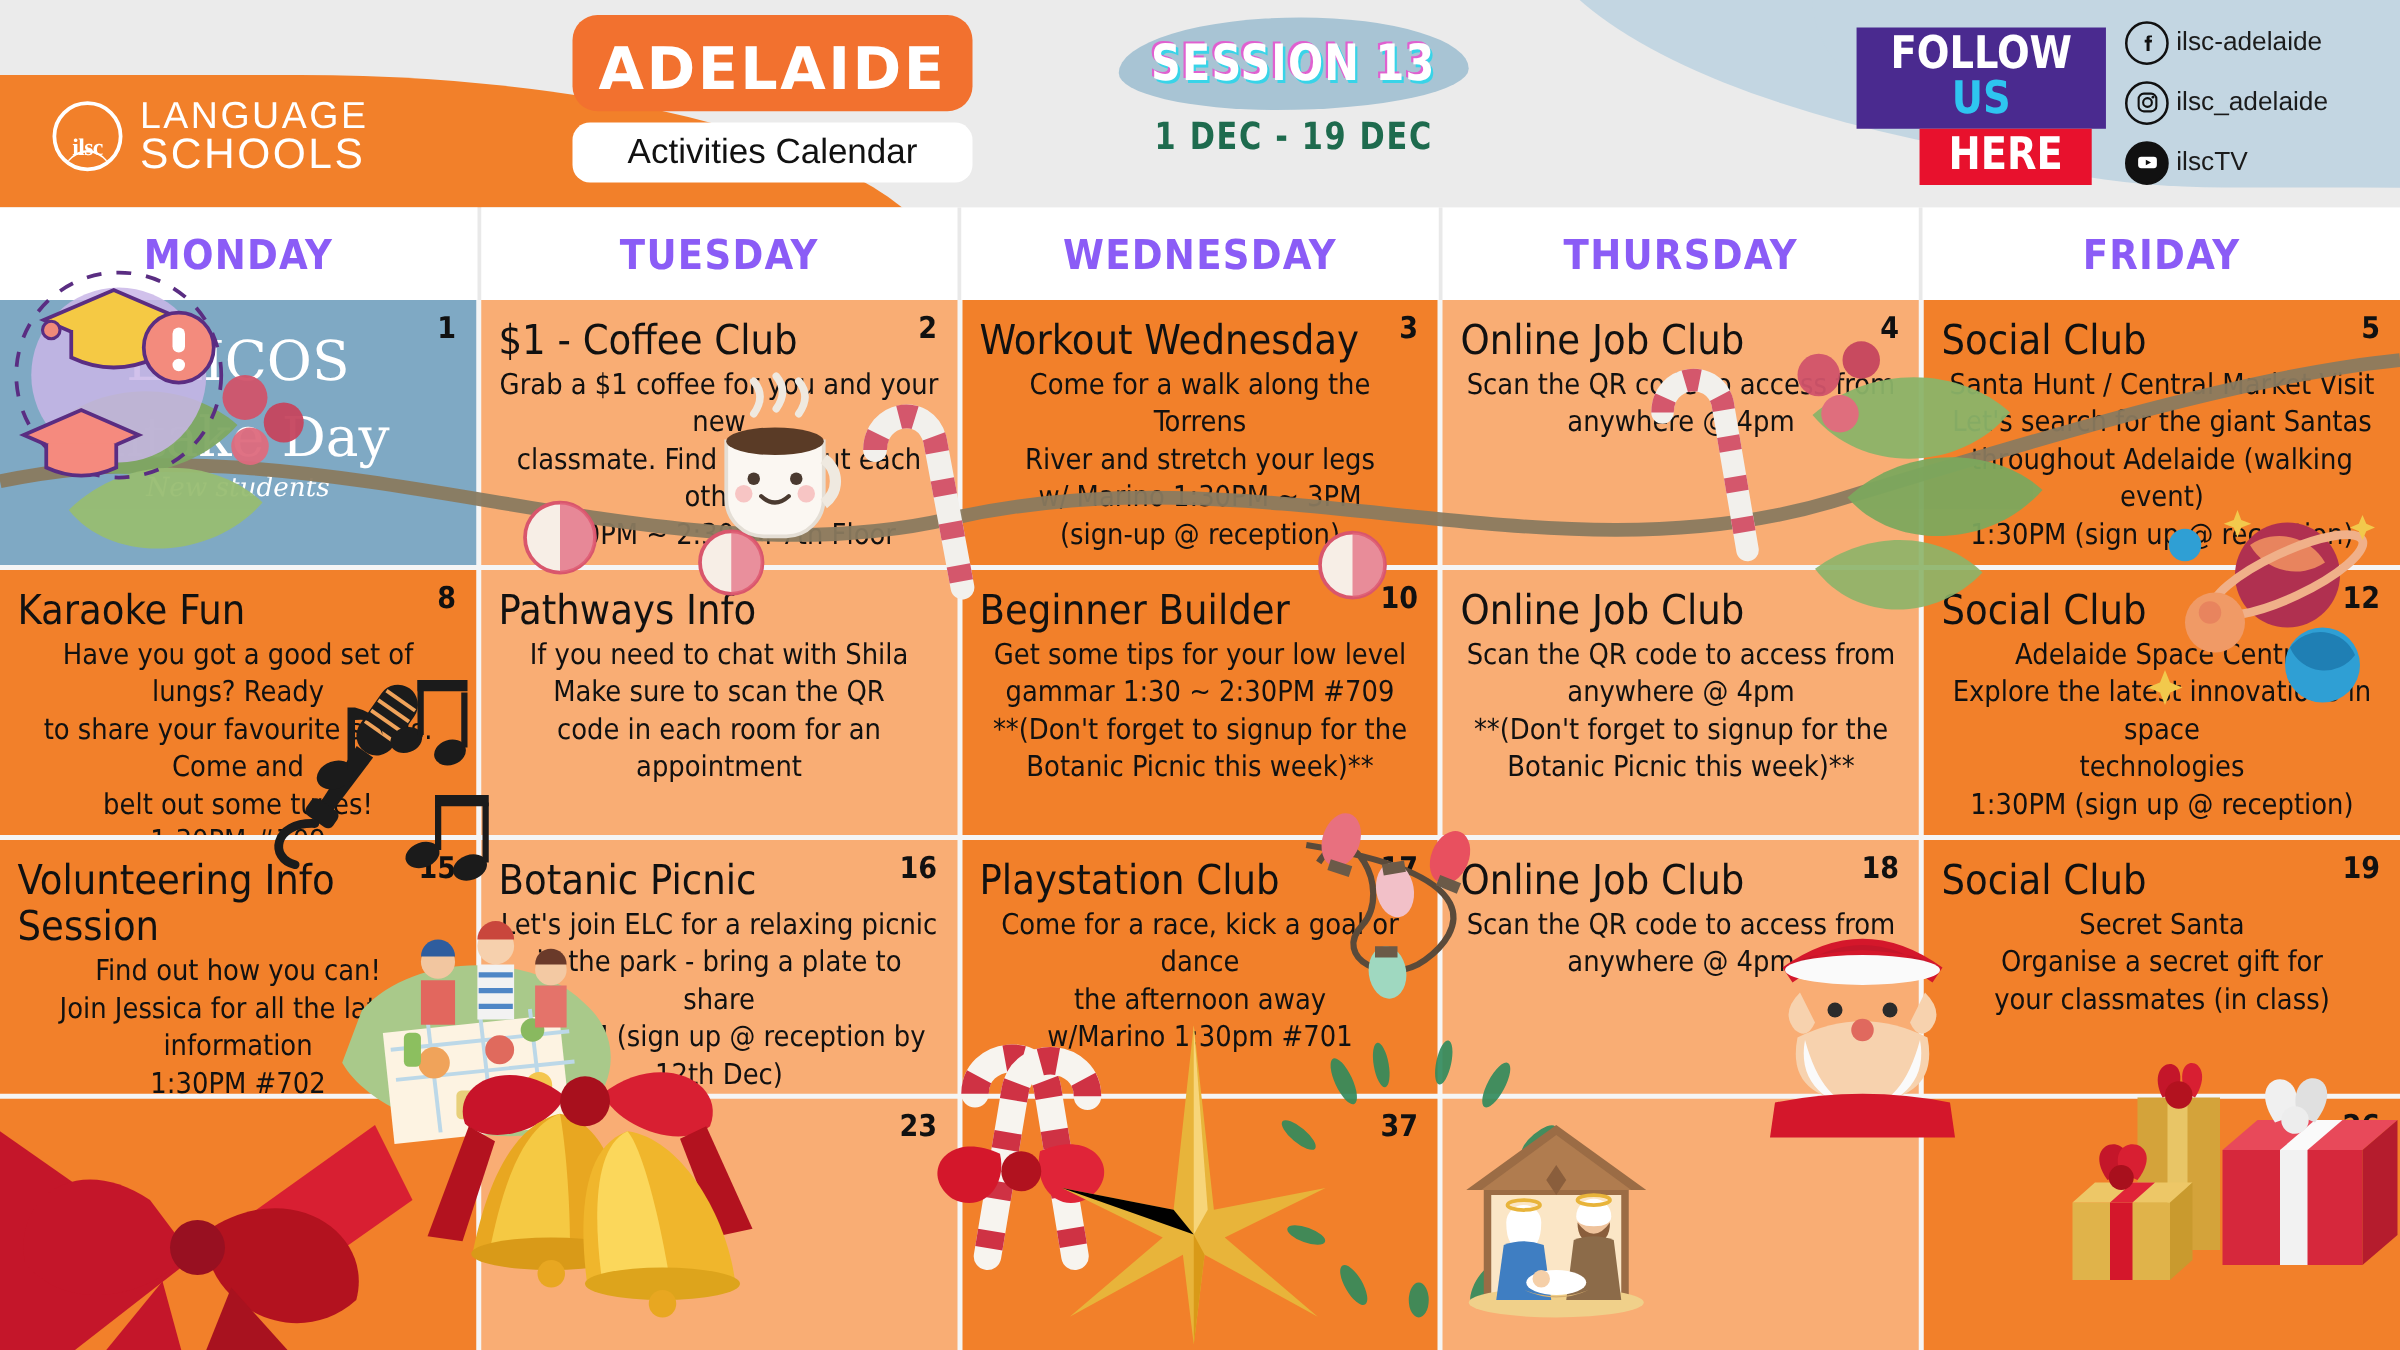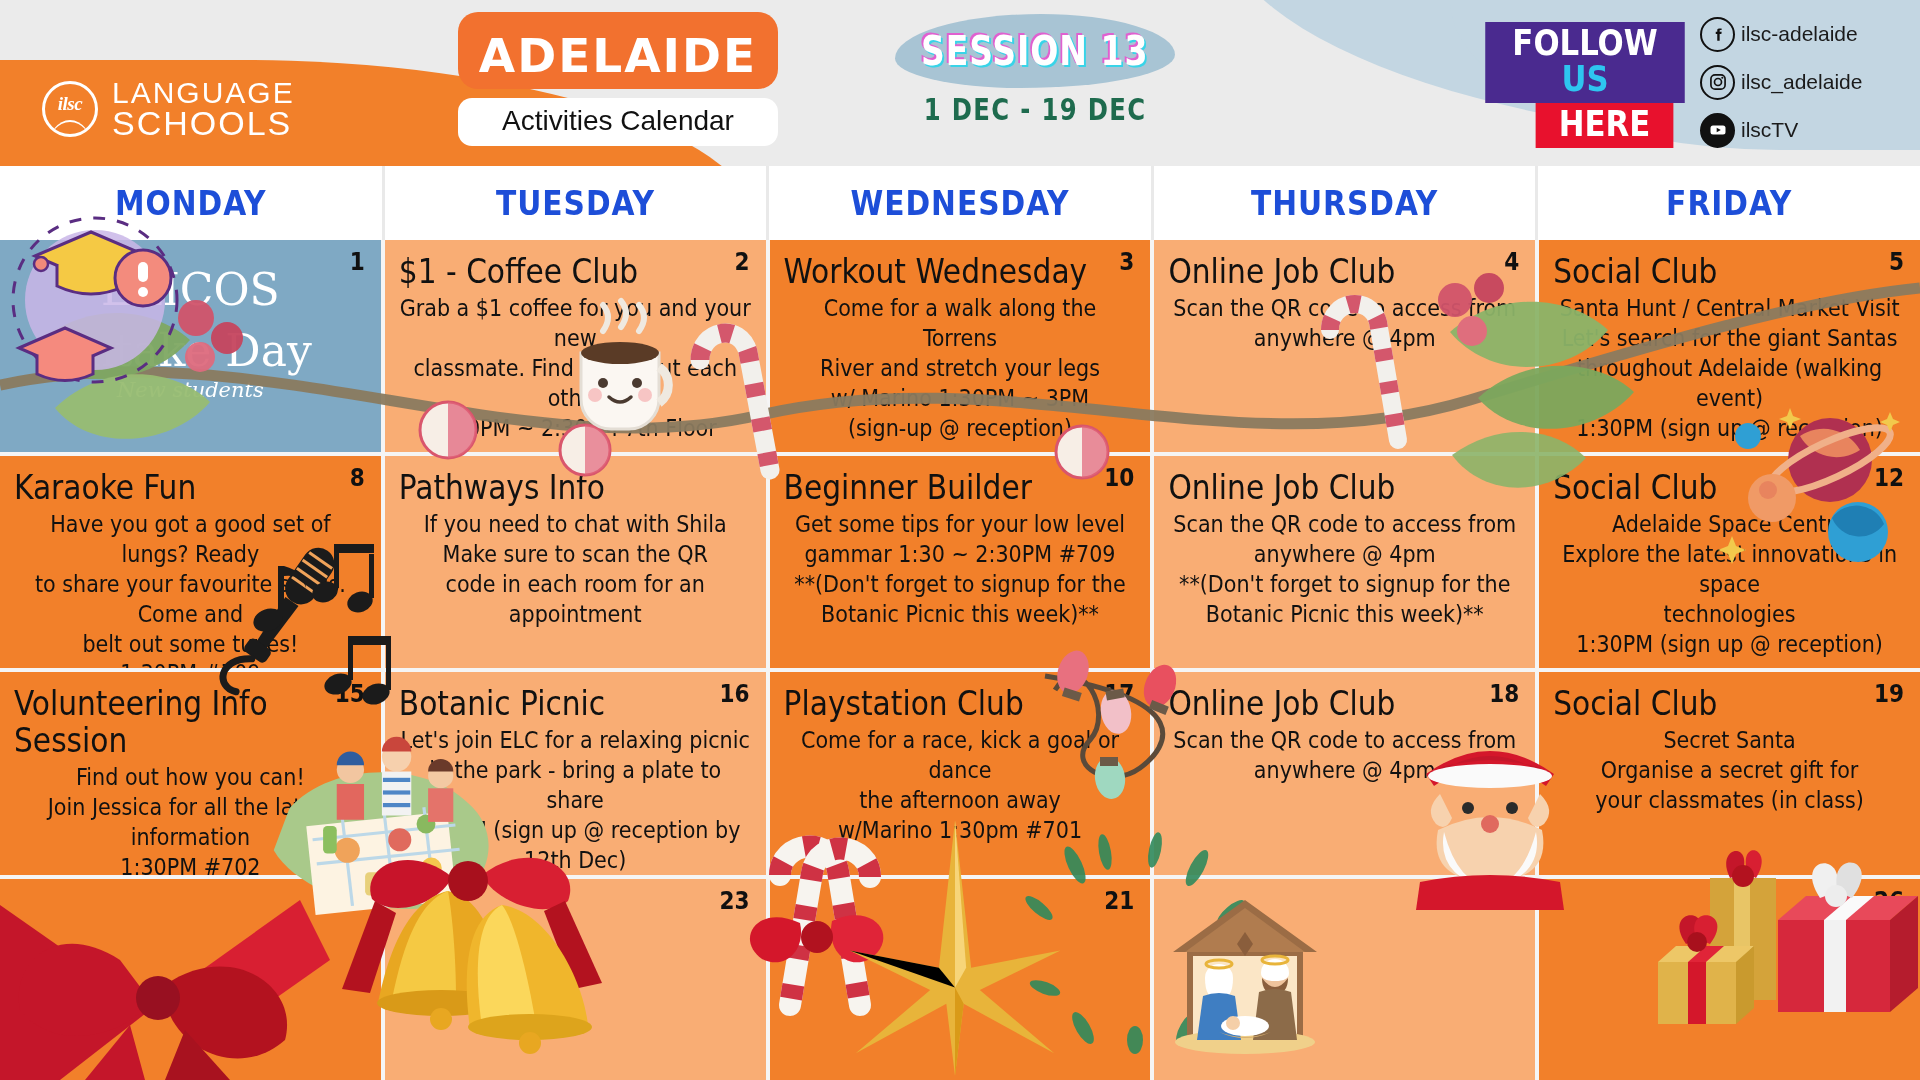--- a/index.html
+++ b/index.html
@@ -29,23 +29,22 @@
     position:absolute; left:-40px; top:60px; width:800px; height:170px;
     background:#f2802a;
     border-top-right-radius:65% 100%;
   }
   .logo-wrap {
     position:absolute; left:42px; top:78px; display:flex; align-items:center; gap:14px;
   }
   .logo-mark {
     width:56px;height:56px;border-radius:50%;
     border:3px solid #ffffff; position:relative; flex:0 0 auto;
-    display:flex;align-items:center;justify-content:center;
+    display:flex;align-items:flex-end;justify-content:center;
     overflow:hidden;
-    font-style:italic;
   }
   .logo-mark span {
     color:#fff; font-size:19px; font-weight:bold; letter-spacing:-.5px;
     font-family:"Liberation Serif", serif; line-height:1;
     position:relative; top:-6px;
   }
   .logo-mark::after{
     content:""; position:absolute; bottom:-14px; left:50%; transform:translateX(-50%);
     width:44px;height:26px;border-radius:50% 50% 0 0 / 100% 100% 0 0;
     border-top:2px solid #fff;
@@ -115,21 +114,21 @@
   .soc-label { font-size:21px; color:#1b1b1b; }
 
   
   #dayrow {
     position:absolute; left:0; top:166px; width:1920px; height:74px;
     display:grid; grid-template-columns:repeat(5,1fr);
     background:#e9e9e9; gap:3px;
   }
   .daycell {
     background:#fff; display:flex; align-items:center; justify-content:center;
-    font-size:33px; font-weight:bold; letter-spacing:1px; color:#1d4ed8;
+    font-size:33px; font-weight:bold; letter-spacing:1px; color:#8b5cf6;
     font-family:"DejaVu Sans Condensed","DejaVu Sans",sans-serif;
   }
 
   
   #grid {
     position:absolute; left:0; top:240px; width:1920px; height:840px;
     display:grid;
     grid-template-columns:repeat(5,1fr);
     grid-template-rows: 212px 212px 203px 213px;
     gap:4px; background:#f5f5f5;
@@ -377,21 +376,21 @@
         <span class="ln">Secret Santa</span>
         <span class="ln">Organise a secret gift for</span>
         <span class="ln">your classmates (in class)</span>
       </div>
     </div>
     <div class="cell bg-dark"></div>
     <div class="cell bg-light">
       <div class="daynum">23</div>
     </div>
     <div class="cell bg-dark">
-      <div class="daynum">21</div>
+      <div class="daynum">37</div>
     </div>
     <div class="cell bg-light">
       <div class="daynum">25</div>
     </div>
     <div class="cell bg-dark">
       <div class="daynum">26</div>
     </div>
   </div>
 
 <svg class="garland" viewBox="0 0 1920 1080" preserveAspectRatio="none">

